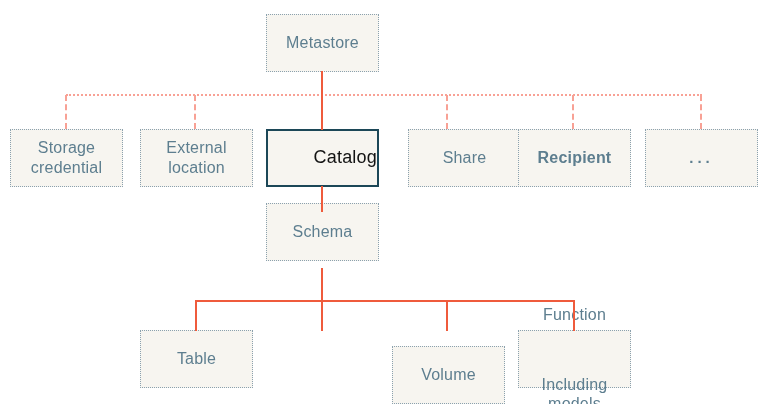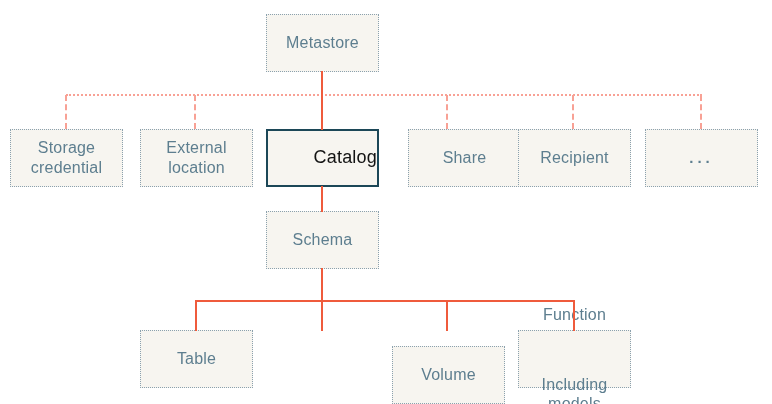--- a/index.html
+++ b/index.html
@@ -53,23 +53,23 @@
     margin-top: 2px;
   }
   .node.ellipsis { letter-spacing: 4px; font-size: 15px; font-weight: bold; }
 
   
   #n-metastore          { left: 266px; top: 14px;  }
   #n-storage-credential { left: 10px;  top: 129px; }
   #n-external-location  { left: 140px; top: 129px; }
   #n-catalog            { left: 266px; top: 129px; align-items: flex-end; }
   #n-share              { left: 392px; top: 129px; margin-left: 16px; }
-  #n-recipient          { left: 518px; top: 129px; }
+  #n-recipient          { left: 518px; top: 129px; font-weight: bold; }
   #n-more               { left: 645px; top: 129px; }
-  #n-schema             { left: 266px; top: 211px; align-items: center; }
+  #n-schema             { left: 266px; top: 203px; align-items: center; }
   #n-table              { left: 140px; top: 330px; }
   #n-view               { left: 266px; top: 330px; }
   #n-volume             { left: 392px; top: 330px; margin-top: 16px; }
   #n-function           { left: 518px; top: 330px; gap: 48px; }
 
   
   .v-solid   { position: absolute; width: 2px; background: var(--line-solid); z-index: 2; }
   .h-solid   { position: absolute; height: 2px; background: var(--line-solid); z-index: 1; }
   .h-dotted  { position: absolute; height: 0; border-top: 2px dotted var(--line-dotted); z-index: 0; }
   .v-dashed  { position: absolute; width: 0; border-left: 2px dashed var(--line-dotted); z-index: 0; }

